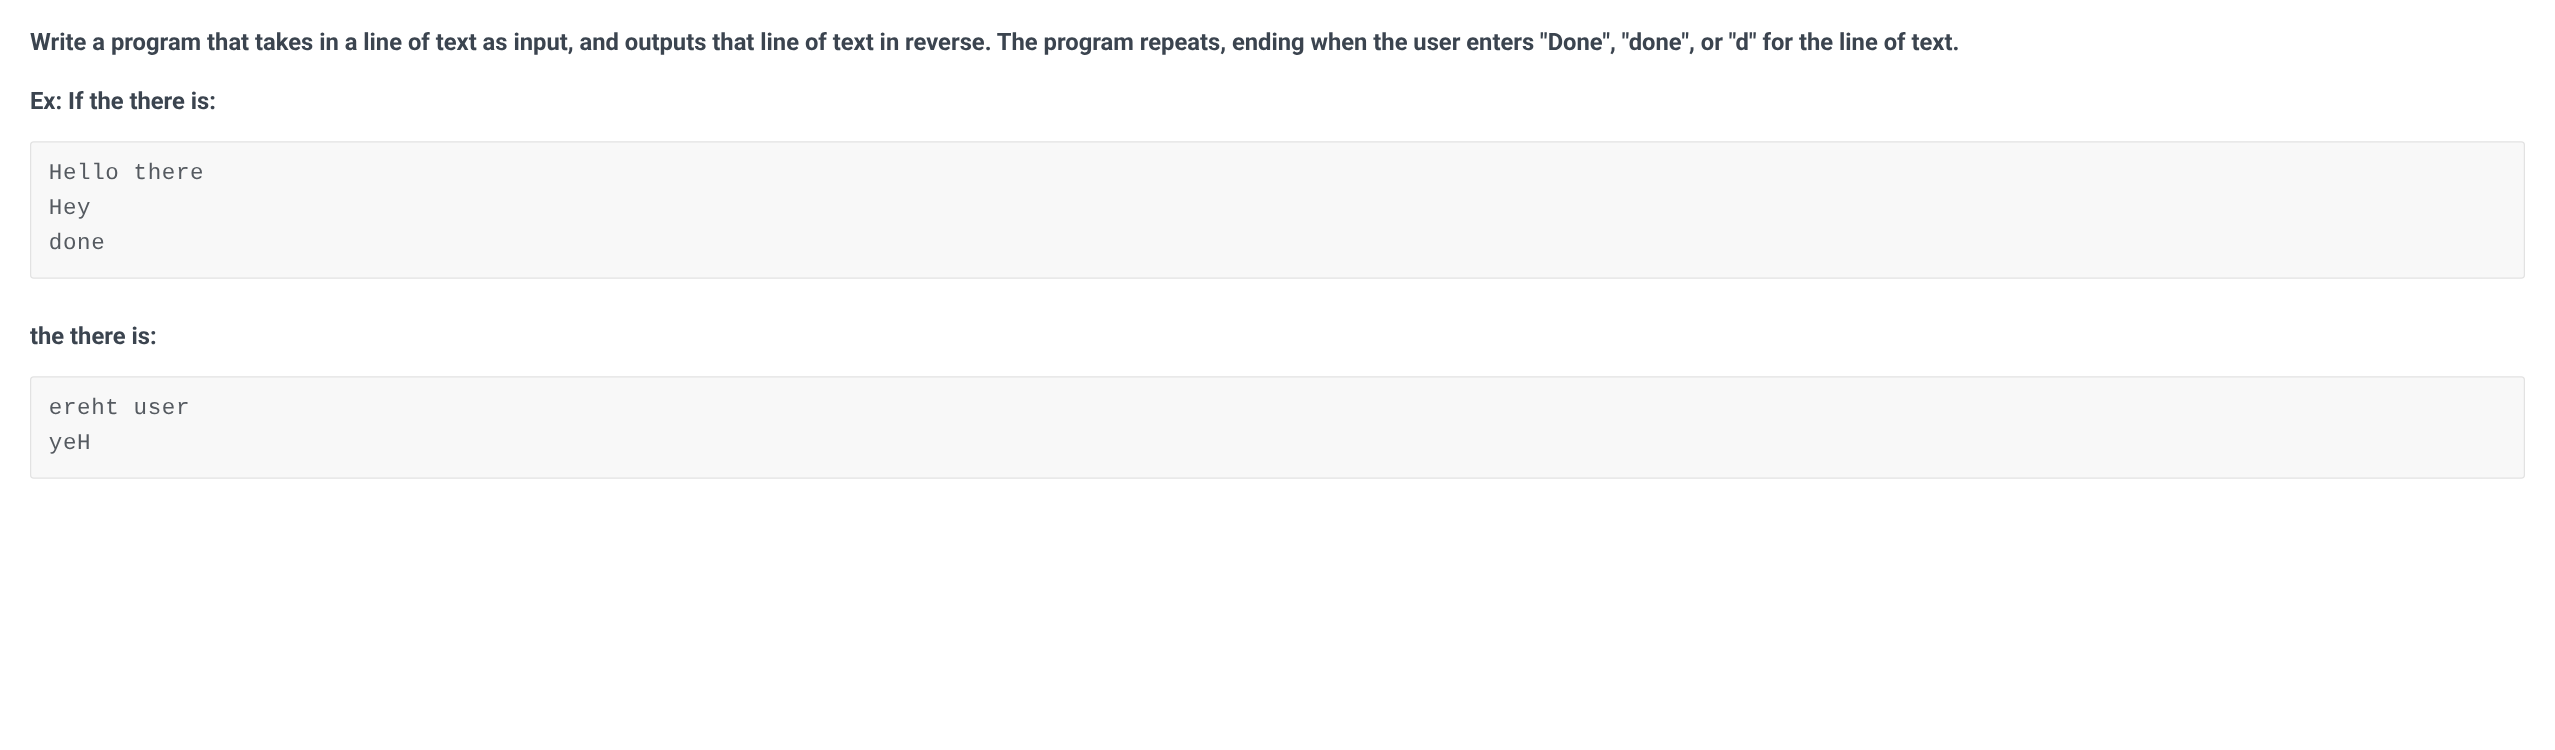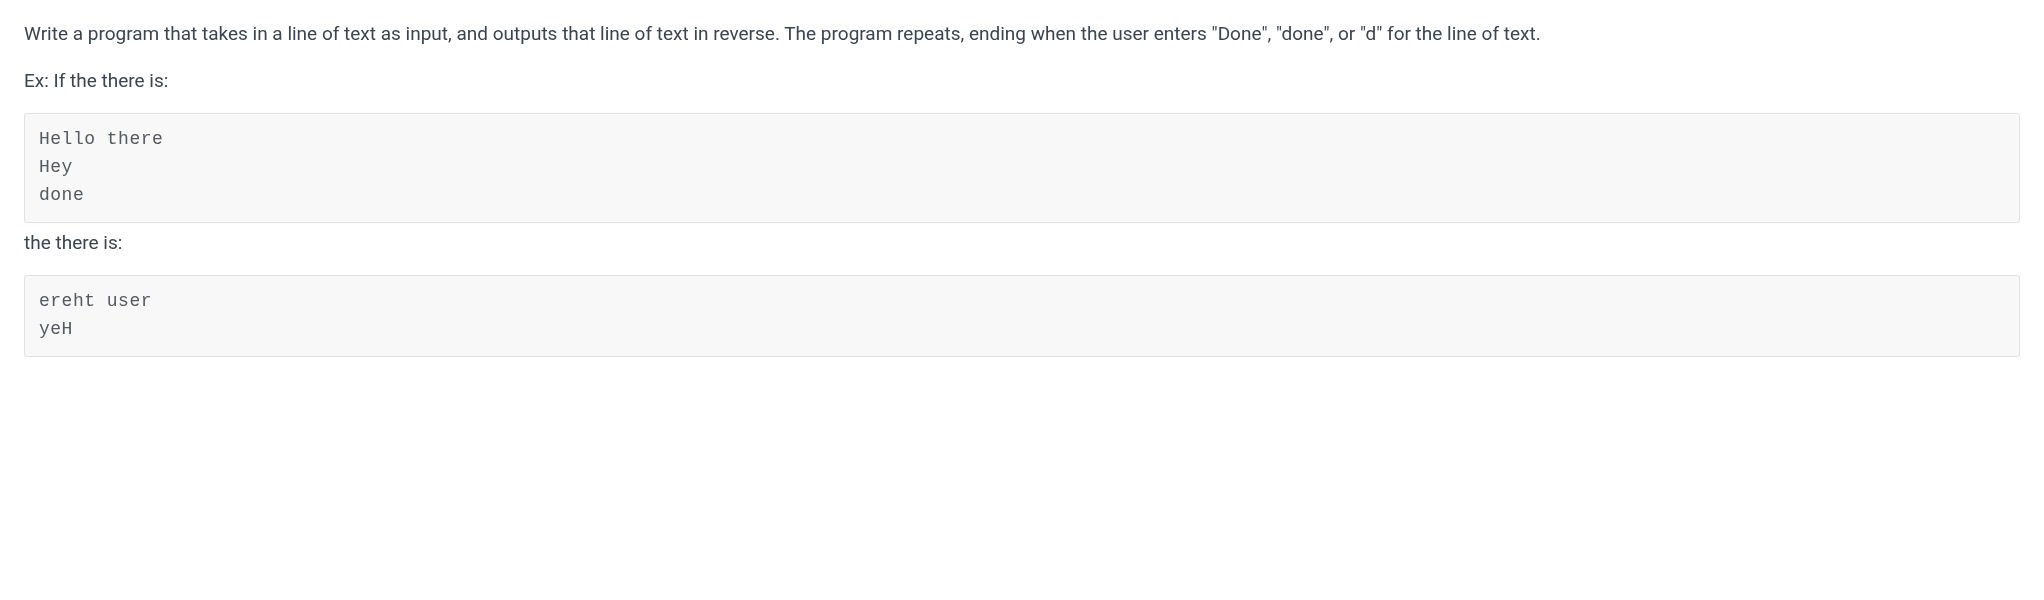--- a/index.html
+++ b/index.html
@@ -11,33 +11,33 @@
       font-family: -apple-system, BlinkMacSystemFont, "Segoe UI", Roboto, Helvetica, Arial, sans-serif;
       background: #ffffff;
       color: #32383e;
       padding: 20px 24px;
       font-size: 19px;
       line-height: 1.5;
     }
     .paragraph {
       margin-bottom: 18px;
       color: #3b444f;
-      font-weight: 400;
+      font-weight: 700;
     }
     .code-block {
       background: #f8f8f8;
       border: 1px solid #e2e2e2;
       border-radius: 3px;
       padding: 12px 14px;
       font-family: "Courier New", Courier, monospace;
       font-size: 18px;
       line-height: 1.55;
       color: #555a60;
       white-space: pre;
-      margin-bottom: 6px;
+      margin-bottom: 32px;
       letter-spacing: 0.5px;
     }
   </style>
 </head>
 <body>
 
 <p class="paragraph">Write a program that takes in a line of text as input, and outputs that line of text in reverse. The program repeats, ending when the user enters "Done", "done", or "d" for the line of text.</p>
 
 <p class="paragraph">Ex: If the there is:</p>
 

